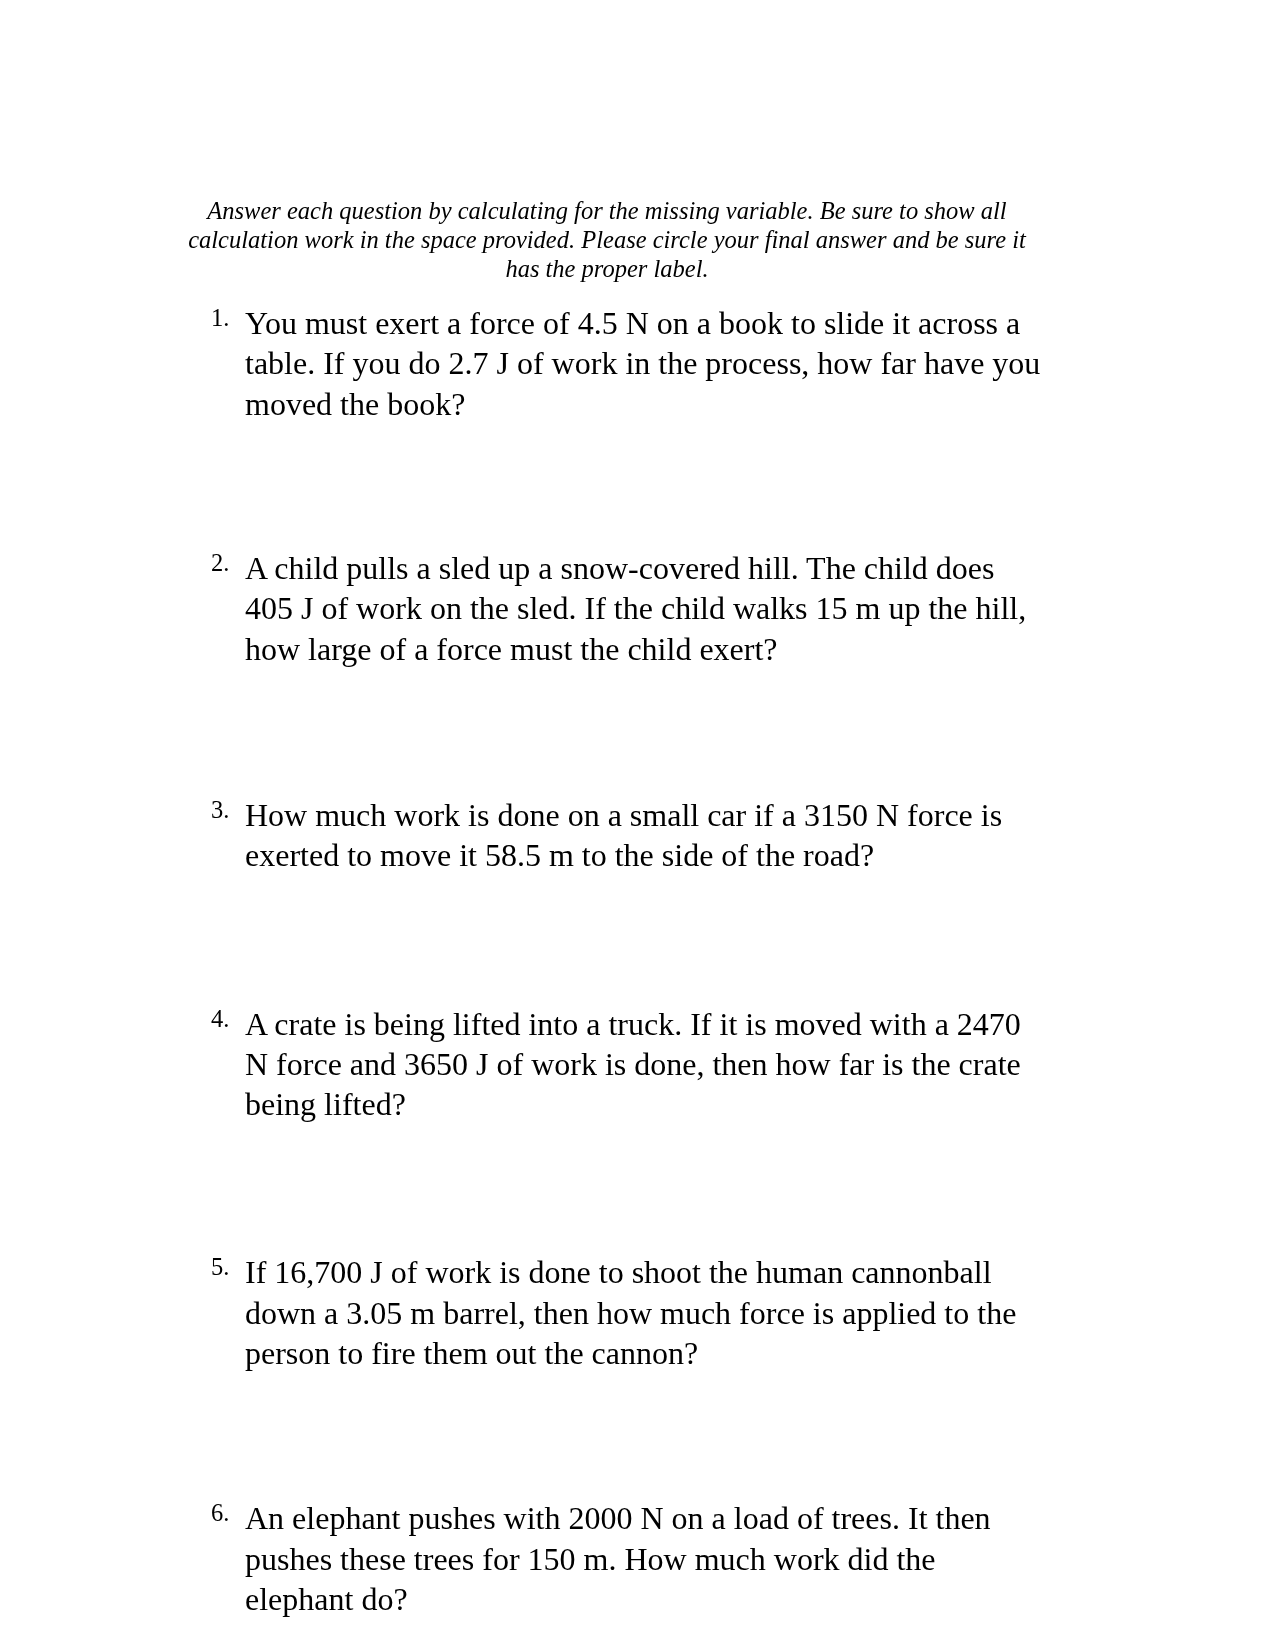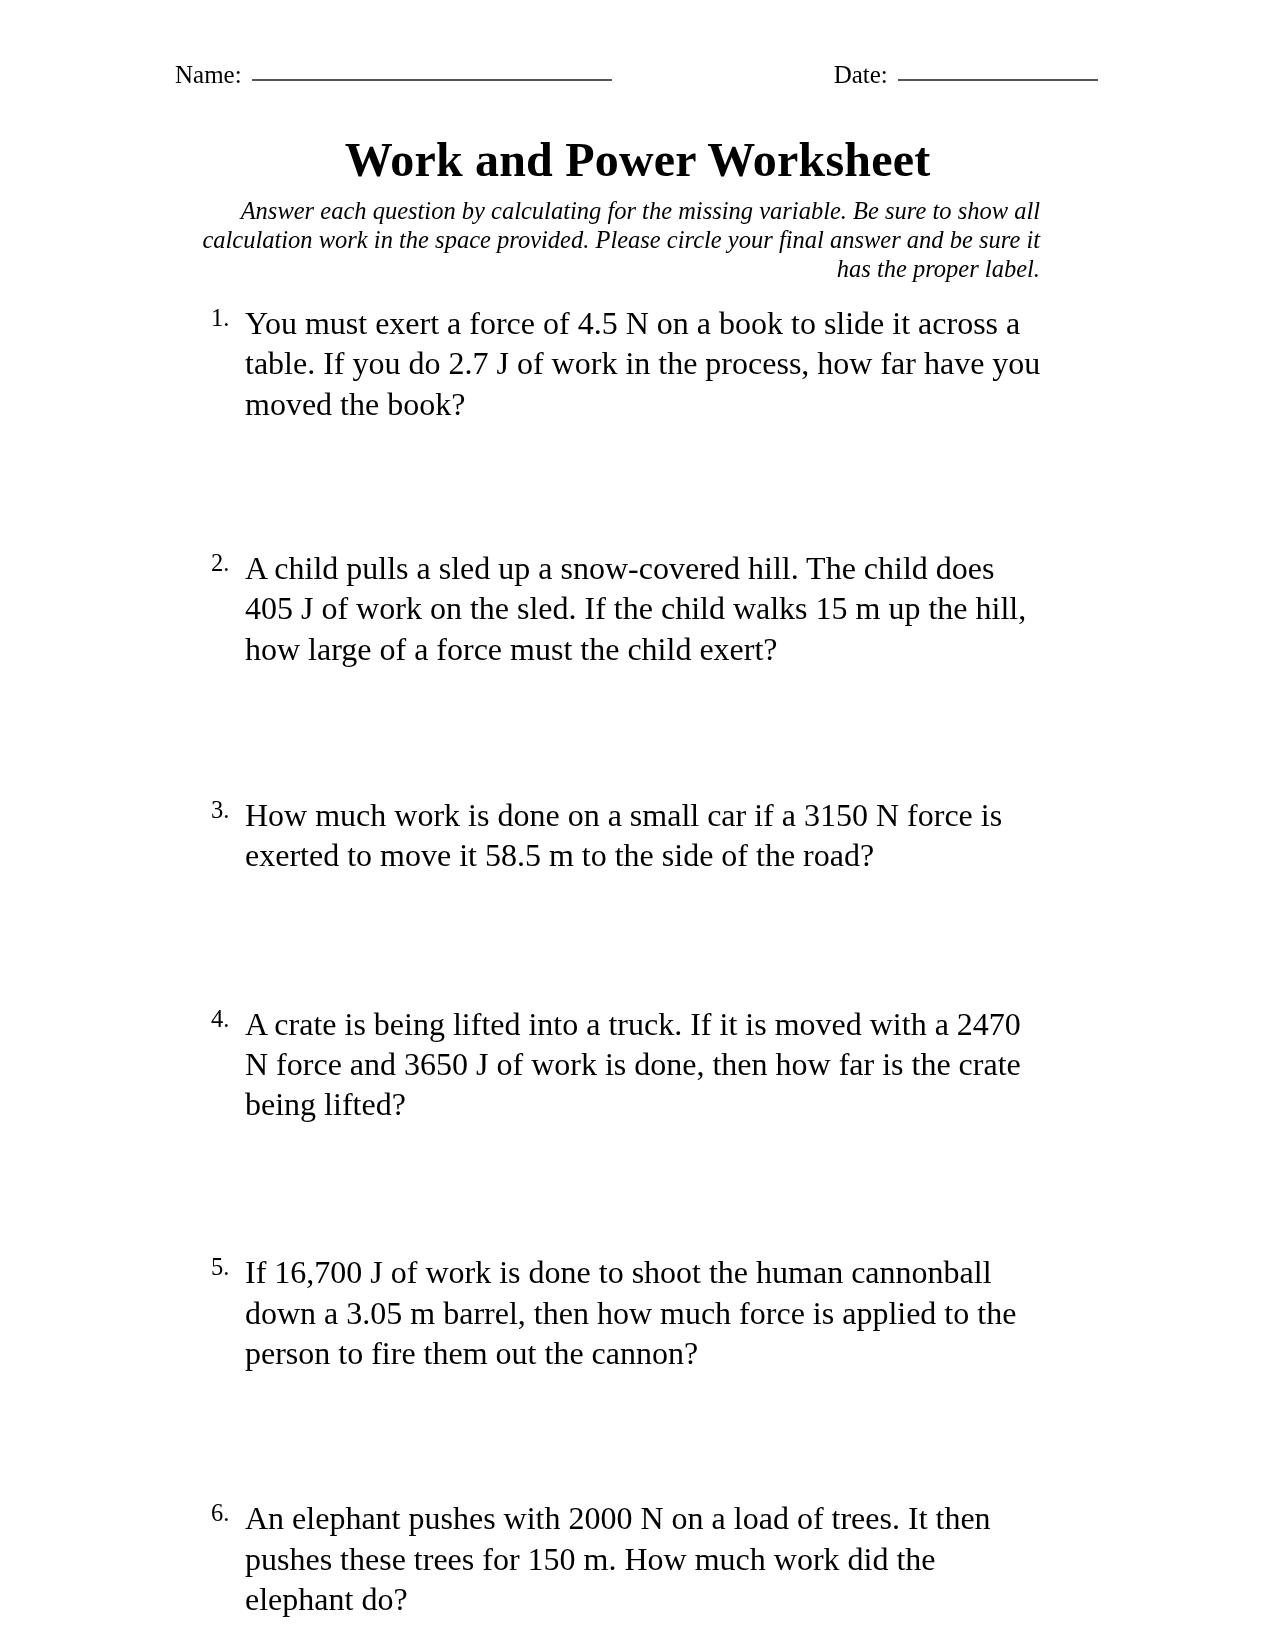--- a/index.html
+++ b/index.html
@@ -73,21 +73,21 @@
 
   
   .instructions {
     position: absolute;
     left: 174px;
     top: 197px;
     width: 866px;
     font-style: italic;
     font-size: 24.5px;
     line-height: 1.18;
-    text-align: right;
+    text-align: center;
     font-family: Liberation Serif, serif;
   }
 
   
   .questions {
     position: absolute;
     left: 205px;
     top: 303px;
     width: 840px;
   }
@@ -117,32 +117,21 @@
   .q3 { margin-top: 126px; }
   .q4 { margin-top: 128px; }
   .q5 { margin-top: 128px; }
   .q6 { margin-top: 125px; }
 </style>
 </head>
 <body>
 
 <div class="page">
 
-  <div class="header-row">
-    <div class="field name-field">
-      <span class="field-label">Name:</span>
-      <span class="field-rule name-rule"></span>
-    </div>
-    <div class="field date-field">
-      <span class="field-label">Date:</span>
-      <span class="field-rule date-rule"></span>
-    </div>
-  </div>
 
-  <div class="title">Work and Power Worksheet</div>
 
   <div class="instructions">Answer each question by calculating for the missing variable. Be sure to show all calculation work in the space provided. Please circle your final answer and be sure it has the proper label.</div>
 
   <div class="questions">
 
     <div class="question q1">
       <div class="q-num">1.</div>
       <div class="q-text">You must exert a force of 4.5 N on a book to slide it across a table. If you do 2.7 J of work in the process, how far have you moved the book?</div>
     </div>
 

